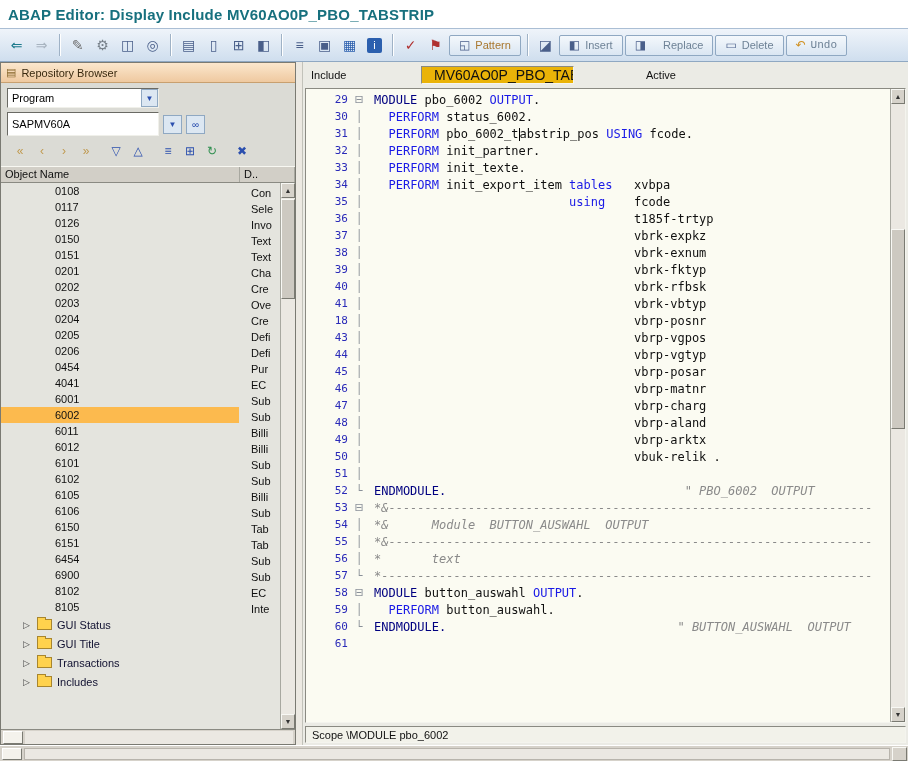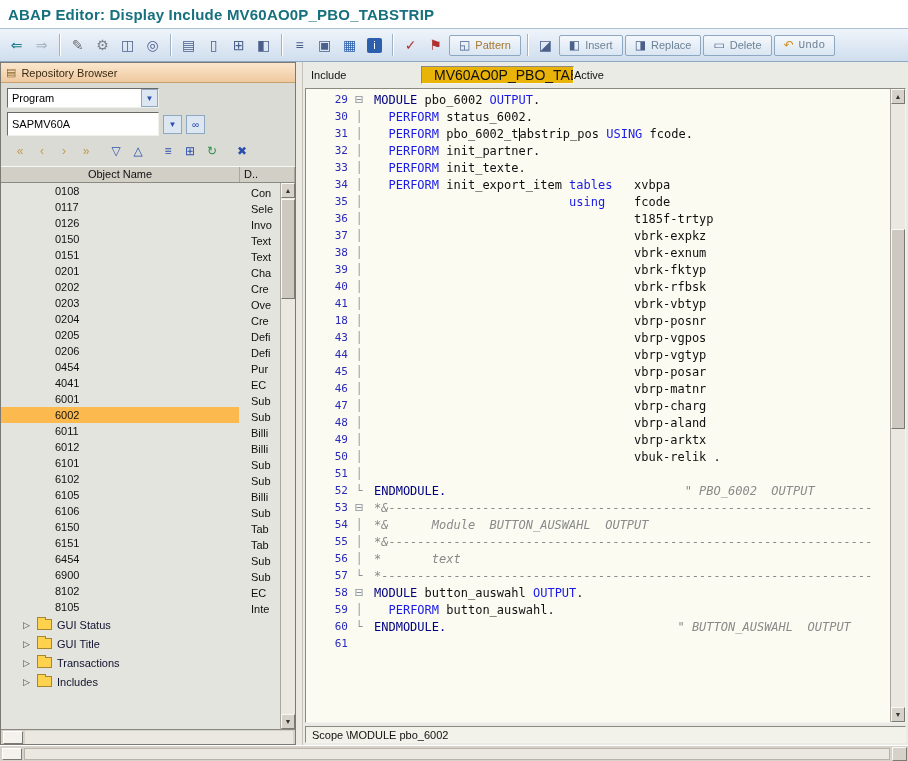--- a/index.html
+++ b/index.html
@@ -41,21 +41,21 @@
   .input-row { display:flex; align-items:center; margin-bottom:2px; }
   .text-input { width:152px; height:24px; background:#fff; border:1px solid; border-color:#6a6a64 #f0f0ea #f0f0ea #6a6a64; font-size:11px; padding:0 4px; font-family:"Liberation Sans",sans-serif; }
   .mini-btn { width:19px; height:19px; border:1px solid #8fa8c2; background:#dce7f2; color:#2b4fae; display:flex; align-items:center; justify-content:center; font-size:10px; margin-left:4px; }
   .nav-bar { display:flex; align-items:center; padding:3px 4px 5px 2px; }
   .nav-btn { width:22px; height:20px; display:flex; align-items:center; justify-content:center; font-size:12px; border:1px solid transparent; }
   .nav-sep { width:8px; }
 
   
   .grid-header { display:flex; height:17px; background:#d2cfc7; border-top:1px solid #f8f8f2; border-bottom:1px solid #8a8a82; font-size:11px; color:#101010; }
   .gh-cell { padding:1px 4px; border-right:1px solid #a8a8a0; white-space:nowrap; overflow:hidden; }
-  .gh-name { width:239px;text-align:center; }
+  .gh-name { width:239px; }
   .gh-desc { flex:1; }
   .grid-body { flex:1; display:flex; overflow:hidden; background:#e4e4de; }
   .rowcol { flex:1; overflow:hidden; display:flex; flex-direction:column; }
   .row { height:16px; display:flex; align-items:flex-end; font-size:11px; color:#101010; flex:none; }
   .row .num { width:238px; padding-left:54px; height:16px; line-height:16px; }
   .row .desc { flex:1; padding-left:12px; white-space:nowrap; overflow:hidden; }
   .tree-item { height:19px; display:flex; align-items:center; gap:5px; padding-left:22px; font-size:11px; color:#101030; flex:none; }
   .expander { color:#444; font-size:9px; width:9px; }
   .folder { width:15px; height:11px; background:#ffd24d; border:1px solid #a8862e; position:relative; flex:none; }
   .folder::before { content:""; position:absolute; top:-3px; left:-1px; width:7px; height:2px; background:#ffd24d; border:1px solid #a8862e; border-bottom:none; }
@@ -66,21 +66,21 @@
   .sb-up { top:0; } .sb-down { bottom:0; }
   .sb-thumb { position:absolute; left:0; width:14px; background:#cdc9c1; border:1px solid; border-color:#f8f8f4 #7a7a72 #7a7a72 #f8f8f4; }
   .hscroll { height:15px; background:#d6d2ca; border-top:1px solid #8a8a82; display:flex; align-items:center; }
   .hs-thumb { width:20px; height:13px; background:#f4f2ec; border:1px solid; border-color:#fff #7a7a72 #7a7a72 #fff; margin-left:2px; }
   .hs-track { flex:1; height:13px; background:#ebe8e2; margin:0 2px; }
 
   
   .include-row { height:26px; display:flex; align-items:center; font-size:11px; padding-left:8px; color:#101010; }
   .include-label { width:110px; }
   .include-field { width:153px; height:18px; background:#eab308; border:1px solid; border-color:#8a8a82 #f4f4ee #f4f4ee #8a8a82; font-size:14px; line-height:16px; padding:0 12px; white-space:nowrap; overflow:hidden; }
-  .active-label { }
+  .active-label { margin-left:72px; }
 
   .editor-frame { flex:1; margin:0 2px; border:1px solid; border-color:#8a8a82 #f4f4ee #f4f4ee #8a8a82; background:#fbfbf2; display:flex; overflow:hidden; }
   .code-col { flex:1; overflow:hidden; padding-top:2px; }
   .cl { height:17px; display:flex; align-items:center; font-family:"DejaVu Sans Mono",monospace; font-size:12px; white-space:pre; }
   .cl .ln { width:46px; text-align:right; padding-right:4px; color:var(--lnum,#2a2ab8); font-size:11px; flex:none; }
   .cl .fold { width:14px; text-align:center; color:#8a9099; font-family:"DejaVu Sans",sans-serif; font-size:11px; flex:none; }
   .cl .codeseg { padding-left:8px; }
   .kw  { color:var(--kw,#1a1ae6); }
   .kw2 { color:var(--kw2,#000080); }
   .id  { color:#101010; }
@@ -164,21 +164,21 @@
       <div class="tb-sep"></div>
       <div class="tb-btn">
         <span class="glyph" style="color: rgb(74, 95, 138);">◪</span>
       </div>
       <div class="tb-btn labeled">
         <span class="glyph" style="color: rgb(74, 95, 138);">◧</span>
         <span class="tb-label" style="color: rgb(110, 130, 150);">Insert</span>
       </div>
       <div class="tb-btn labeled">
         <span class="glyph" style="color: rgb(74, 95, 138);">◨</span>
-        <span class="tb-label" style="color: rgb(110, 130, 150);">Replace</span>
+        <span class="tb-label" style="color: rgb(110, 130, 150); margin-left: 12px;">Replace</span>
       </div>
       <div class="tb-btn labeled">
         <span class="glyph" style="color: rgb(74, 95, 138);">▭</span>
         <span class="tb-label" style="color: rgb(110, 130, 150);">Delete</span>
       </div>
       <div class="tb-btn labeled">
         <span class="glyph" style="color: rgb(208, 144, 32);">↶</span>
         <span class="tb-label" style="color: rgb(110, 130, 150); font-family: Liberation Mono, monospace;">Undo</span>
       </div>
     </div>

